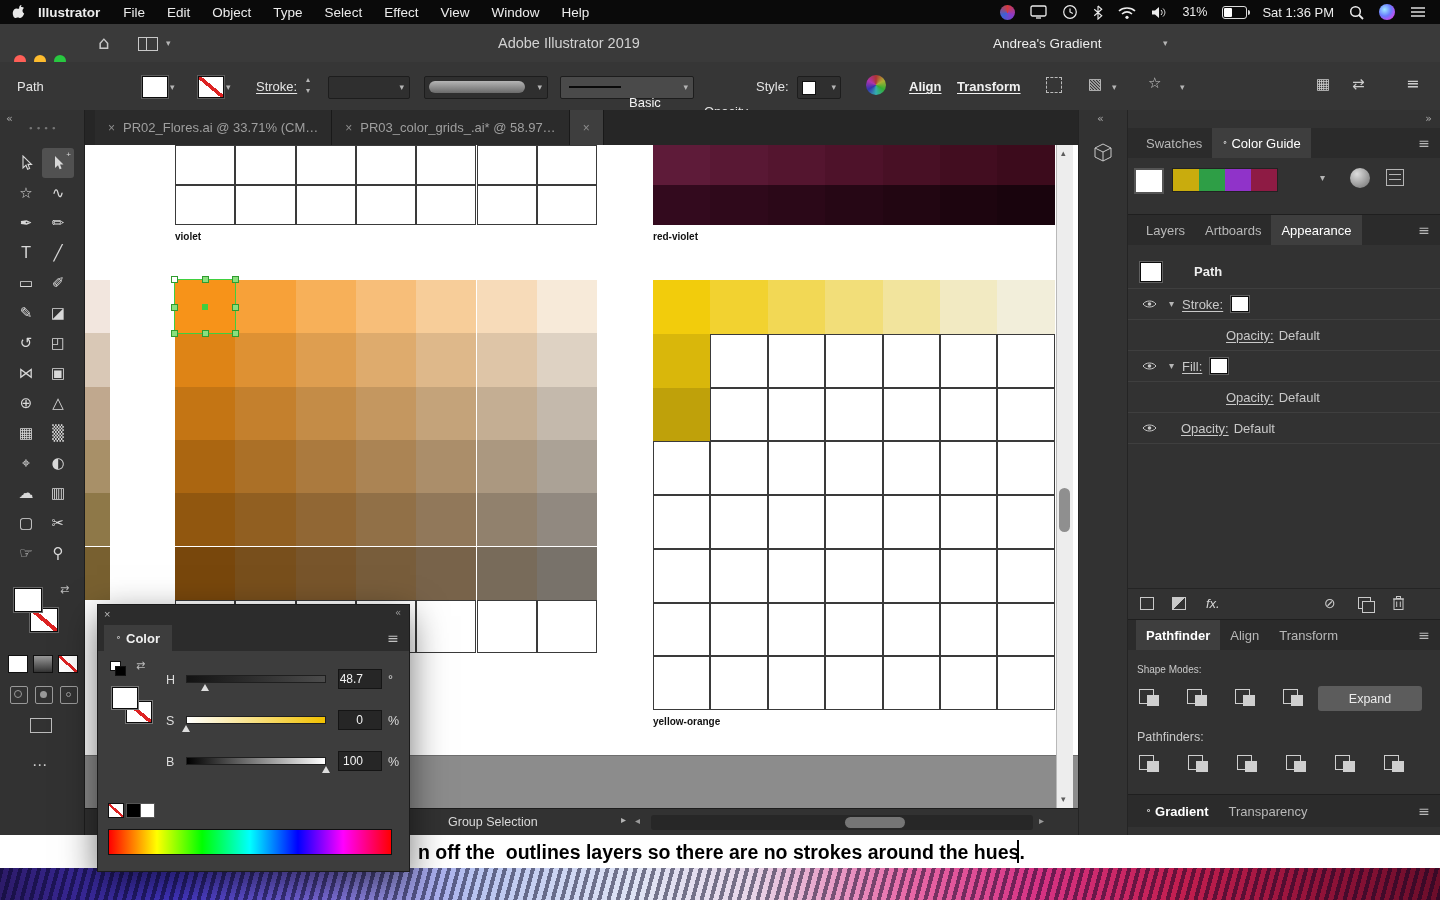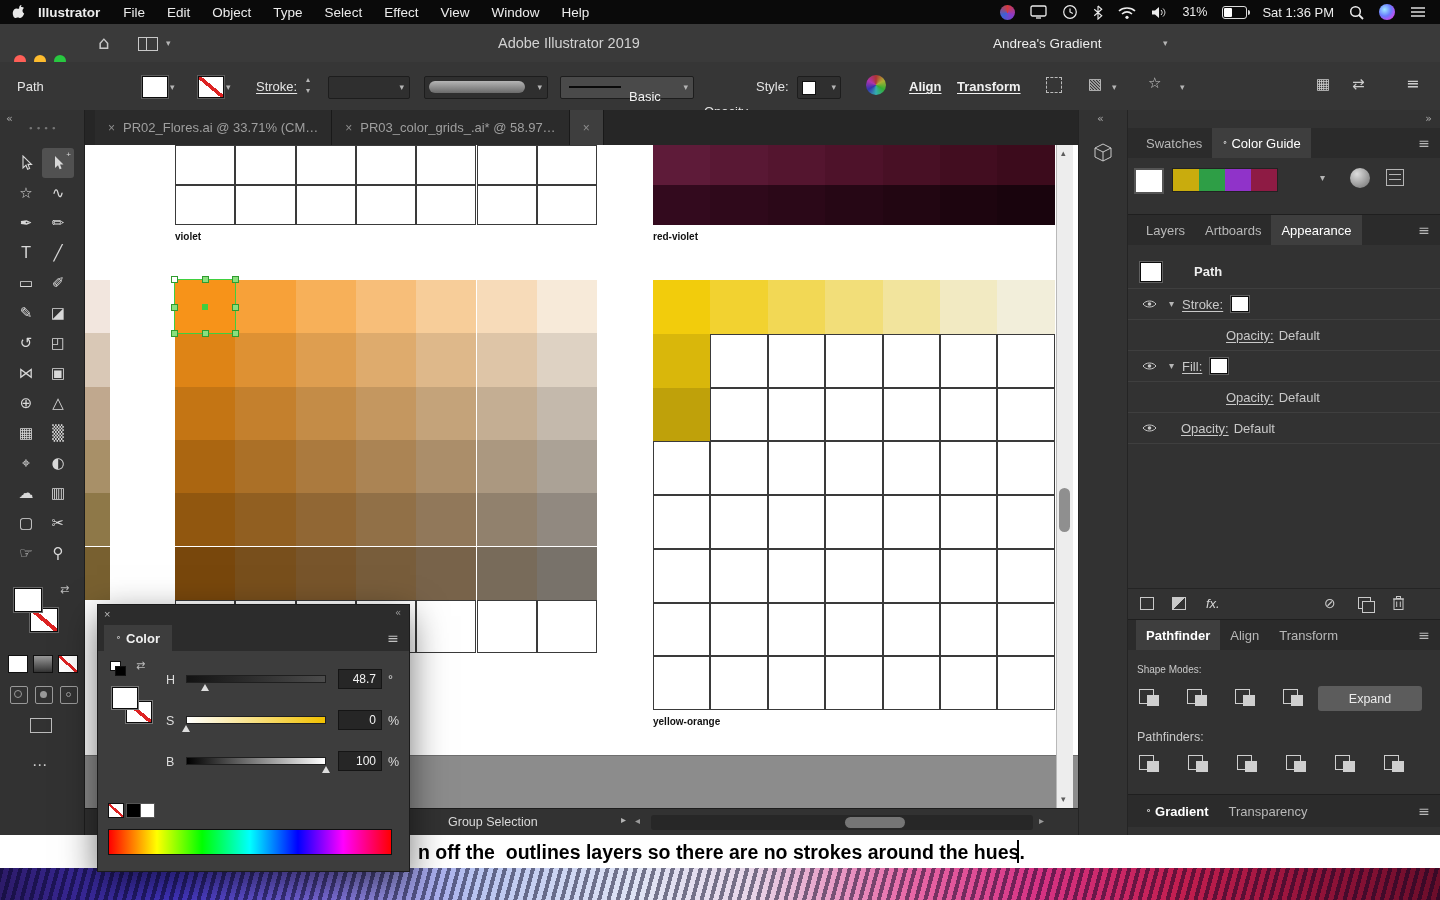--- a/index.html
+++ b/index.html
@@ -83,21 +83,21 @@
   
   .cpanel{position:absolute;left:97px;top:604px;width:313px;height:268px;background:#3d3d3d;border:1px solid #1b1b1b;box-shadow:0 12px 34px rgba(0,0,0,.55);box-sizing:border-box;z-index:50;font-size:12.5px;color:#dcdcdc;}
   .cphead{position:absolute;left:0;top:0;width:100%;height:20px;background:#2c2c2c;}
   .cptabs{position:absolute;left:0;top:20px;width:100%;height:26px;background:#2c2c2c;}
   .cptab{position:absolute;left:6px;top:0;height:26px;padding:0 12px;background:#3d3d3d;display:flex;align-items:center;gap:5px;font-weight:bold;color:#f0f0f0;font-size:13px;}
   .track{position:absolute;width:140px;height:8px;border:1px solid #1f1f1f;box-sizing:border-box;}
   .tr-h{background:linear-gradient(to right,#131313,#4c4c4c);}
   .tr-s{background:linear-gradient(to right,#ffffff,#f2c100);}
   .tr-b{background:linear-gradient(to right,#000,#fff);}
   .hndl{position:absolute;width:0;height:0;border-left:4px solid transparent;border-right:4px solid transparent;border-bottom:7px solid #dedede;}
-  .valbox{position:absolute;left:240px;width:44px;height:20px;background:#262626;border:1px solid #151515;box-sizing:border-box;color:#f2f2f2;font-size:12px;text-align:right;line-height:18px;padding-right:5px;}
+  .valbox{position:absolute;left:240px;width:44px;height:20px;background:#262626;border:1px solid #151515;box-sizing:border-box;color:#f2f2f2;font-size:12px;text-align:right;line-height:18px;padding-right:18px;}
   .spectrum{position:absolute;left:10px;top:224px;width:284px;height:26px;border:1px solid #111;box-sizing:border-box;background:linear-gradient(to right,#f00 0%,#ff0 17%,#0f0 33%,#0ff 50%,#00f 67%,#f0f 83%,#f00 100%);}
 
   
   .banner{position:absolute;left:0;top:835px;width:1440px;height:33px;background:#fff;}
   .banner-text{position:absolute;left:418px;top:6px;font-weight:bold;font-size:19.5px;color:#000;white-space:pre;}
   .stripes{position:absolute;left:0;top:868px;width:1440px;height:32px;
     background:repeating-linear-gradient(105deg,rgba(5,5,35,.5) 0 4px,rgba(255,255,255,0) 4px 9px),
     linear-gradient(90deg,#2d1b69 0%,#4436c9 12%,#7b6ae0 22%,#b8c4f0 33%,#dfe4f5 44%,#e8d8ea 52%,#e86aa8 63%,#d63384 72%,#c21e4f 82%,#8f1238 92%,#6b0d2a 100%);}
 </style>
 </head>
@@ -204,21 +204,21 @@
     <span class="abs glyph" style="left:306px;top:12px;font-size:8px;color:#b5b5b5;line-height:11px;">▴<br>▾</span>
     <span class="cb-dd" style="left:328px;top:14px;width:80px;height:21px;">
         <span class="dda glyph" style="right:5px;top:6px;">▾</span>
       </span>
     <span class="cb-dd" style="left:424px;top:14px;width:122px;height:21px;">
       <span style="position:absolute;left:4px;top:4px;width:96px;height:12px;border-radius:6px;background:linear-gradient(#b5b5b5,#6a6a6a);"></span>
       <span class="dda glyph" style="right:5px;top:6px;">▾</span>
     </span>
     <span class="cb-dd" style="left:560px;top:14px;width:132px;height:21px;background:#4a4a4a;">
       <span style="position:absolute;left:8px;top:9px;width:52px;height:2px;background:#0a0a0a;"></span>
-      <span style="position:absolute;left:68px;top:12px;color:#f2f2f2;">Basic</span>
+      <span style="position:absolute;left:68px;top:18px;color:#f2f2f2;">Basic</span>
       <span class="dda glyph" style="right:5px;top:6px;">▾</span>
     </span>
     <span class="abs u" style="left:704px;top:17px;margin-top:25px;">Opacity</span>
     <span class="abs" style="left:756px;top:17px;">Style:</span>
     <span class="cb-dd" style="left:797px;top:14px;width:42px;height:21px;">
       <span style="position:absolute;left:4px;top:4px;width:12px;height:12px;background:#fff;border:1px solid #111;"></span>
       <span class="dda glyph" style="right:4px;top:6px;">▾</span>
     </span>
     <span class="abs" style="left:866px;top:13px;width:20px;height:20px;border-radius:50%;background:conic-gradient(#c33,#cc3,#3c3,#3cc,#33c,#c3c,#c33);opacity:.8;"></span>
     <span class="abs u" style="left:909px;top:17px;font-weight:bold;color:#f0f0f0;">Align</span>

